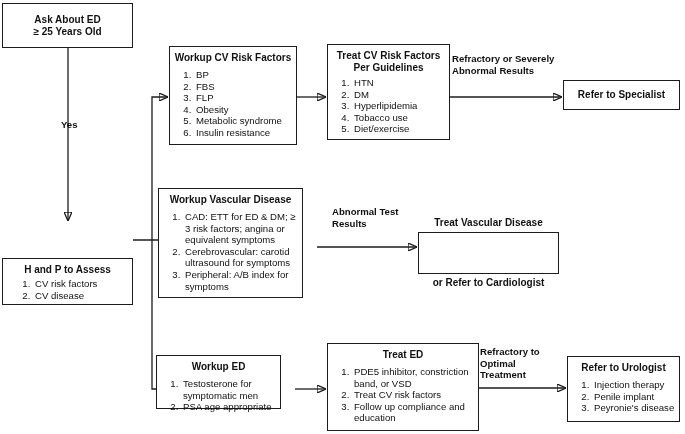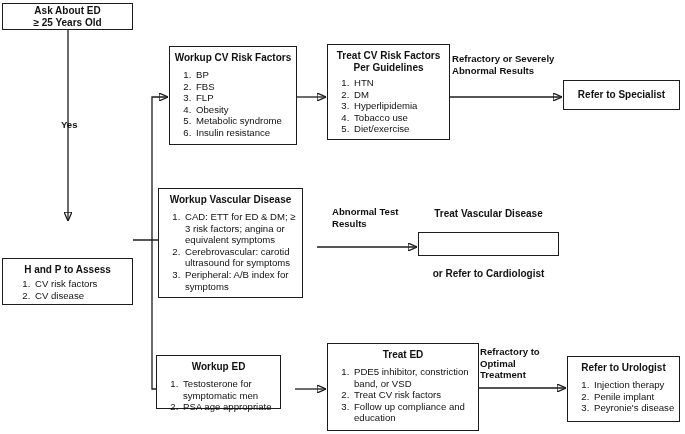--- a/index.html
+++ b/index.html
@@ -74,21 +74,21 @@
     <path d="M133,240 L171,240" marker-end="url(#arrow)"></path>
     <path d="M152,240 L152,97 L168,97" marker-end="url(#arrow)"></path>
     <path d="M152,240 L152,389 L169,389" marker-end="url(#arrow)"></path>
     <path d="M297,97 L326,97" marker-end="url(#arrow)"></path>
     <path d="M450,97 L562,97" marker-end="url(#arrow)"></path>
     <path d="M317,247 L417,247" marker-end="url(#arrow)"></path>
     <path d="M295,389 L326,389" marker-end="url(#arrow)"></path>
     <path d="M479,388 L566,388" marker-end="url(#arrow)"></path>
   </svg>
 
-  <div class="node centered" style="left:2px; top:3px; width:131px; height:27px;">
+  <div class="node centered" style="left:2px; top:3px; width:131px; height:45px;">
     <div>Ask About ED</div>
     <div>≥ 25 Years Old</div>
   </div>
 
   <div class="edge-label" style="left:61px; top:119px;">Yes</div>
 
   <div class="node" style="left:2px; top:222px; width:131px; height:47px;margin-top:36px;">
     <div class="title">H and P to Assess</div>
     <ol style="padding-left:30px; margin-top:2px;">
       <li>CV risk factors</li>
@@ -130,21 +130,21 @@
     <div class="title">Workup Vascular Disease</div>
     <ol>
       <li>CAD:  ETT for ED &amp; DM; ≥ 3 risk factors; angina or equivalent symptoms</li>
       <li>Cerebrovascular:  carotid ultrasound for symptoms</li>
       <li>Peripheral:  A/B index for symptoms</li>
     </ol>
   </div>
 
   <div class="edge-label" style="left:332px; top:206px; width:80px;">Abnormal Test Results</div>
 
-  <div class="node centered" style="left:418px; top:232px; width:141px; height:24px;gap:48px;">
+  <div class="node centered" style="left:418px; top:232px; width:141px; height:42px;gap:48px;">
     <div>Treat Vascular Disease</div>
     <div>or Refer to Cardiologist</div>
   </div>
 
   <div class="node" style="left:156px; top:355px; width:125px; height:54px;">
     <div class="title">Workup ED</div>
     <ol>
       <li>Testosterone for symptomatic men</li>
       <li>PSA age appropriate</li>
     </ol>

